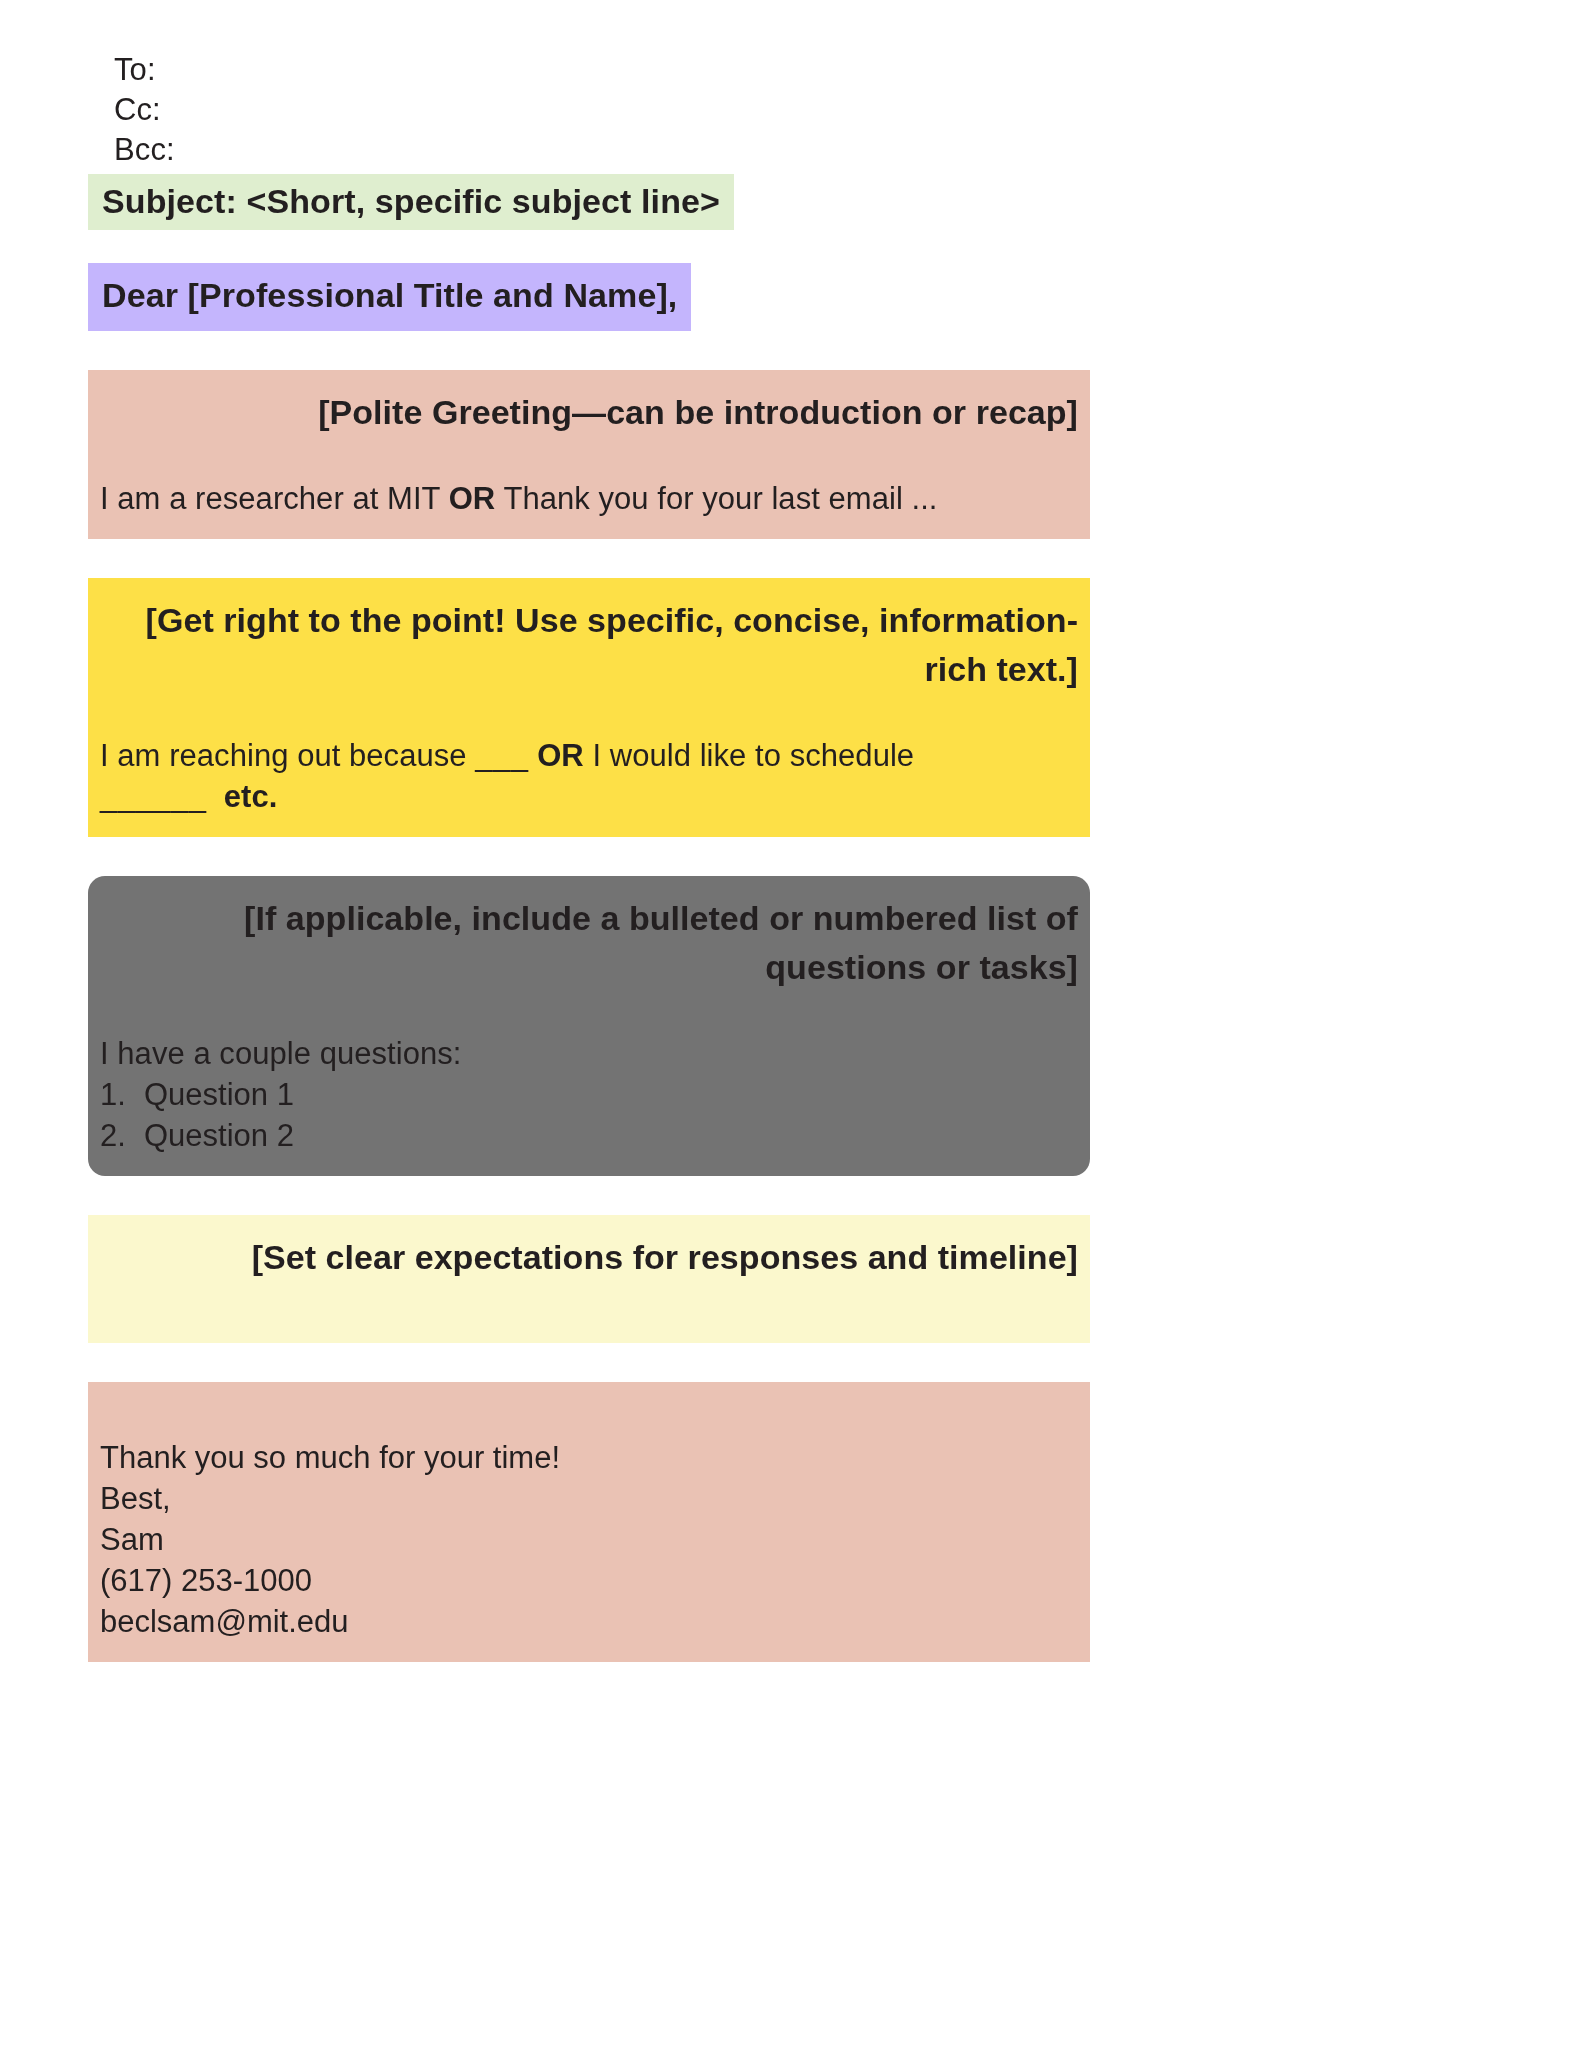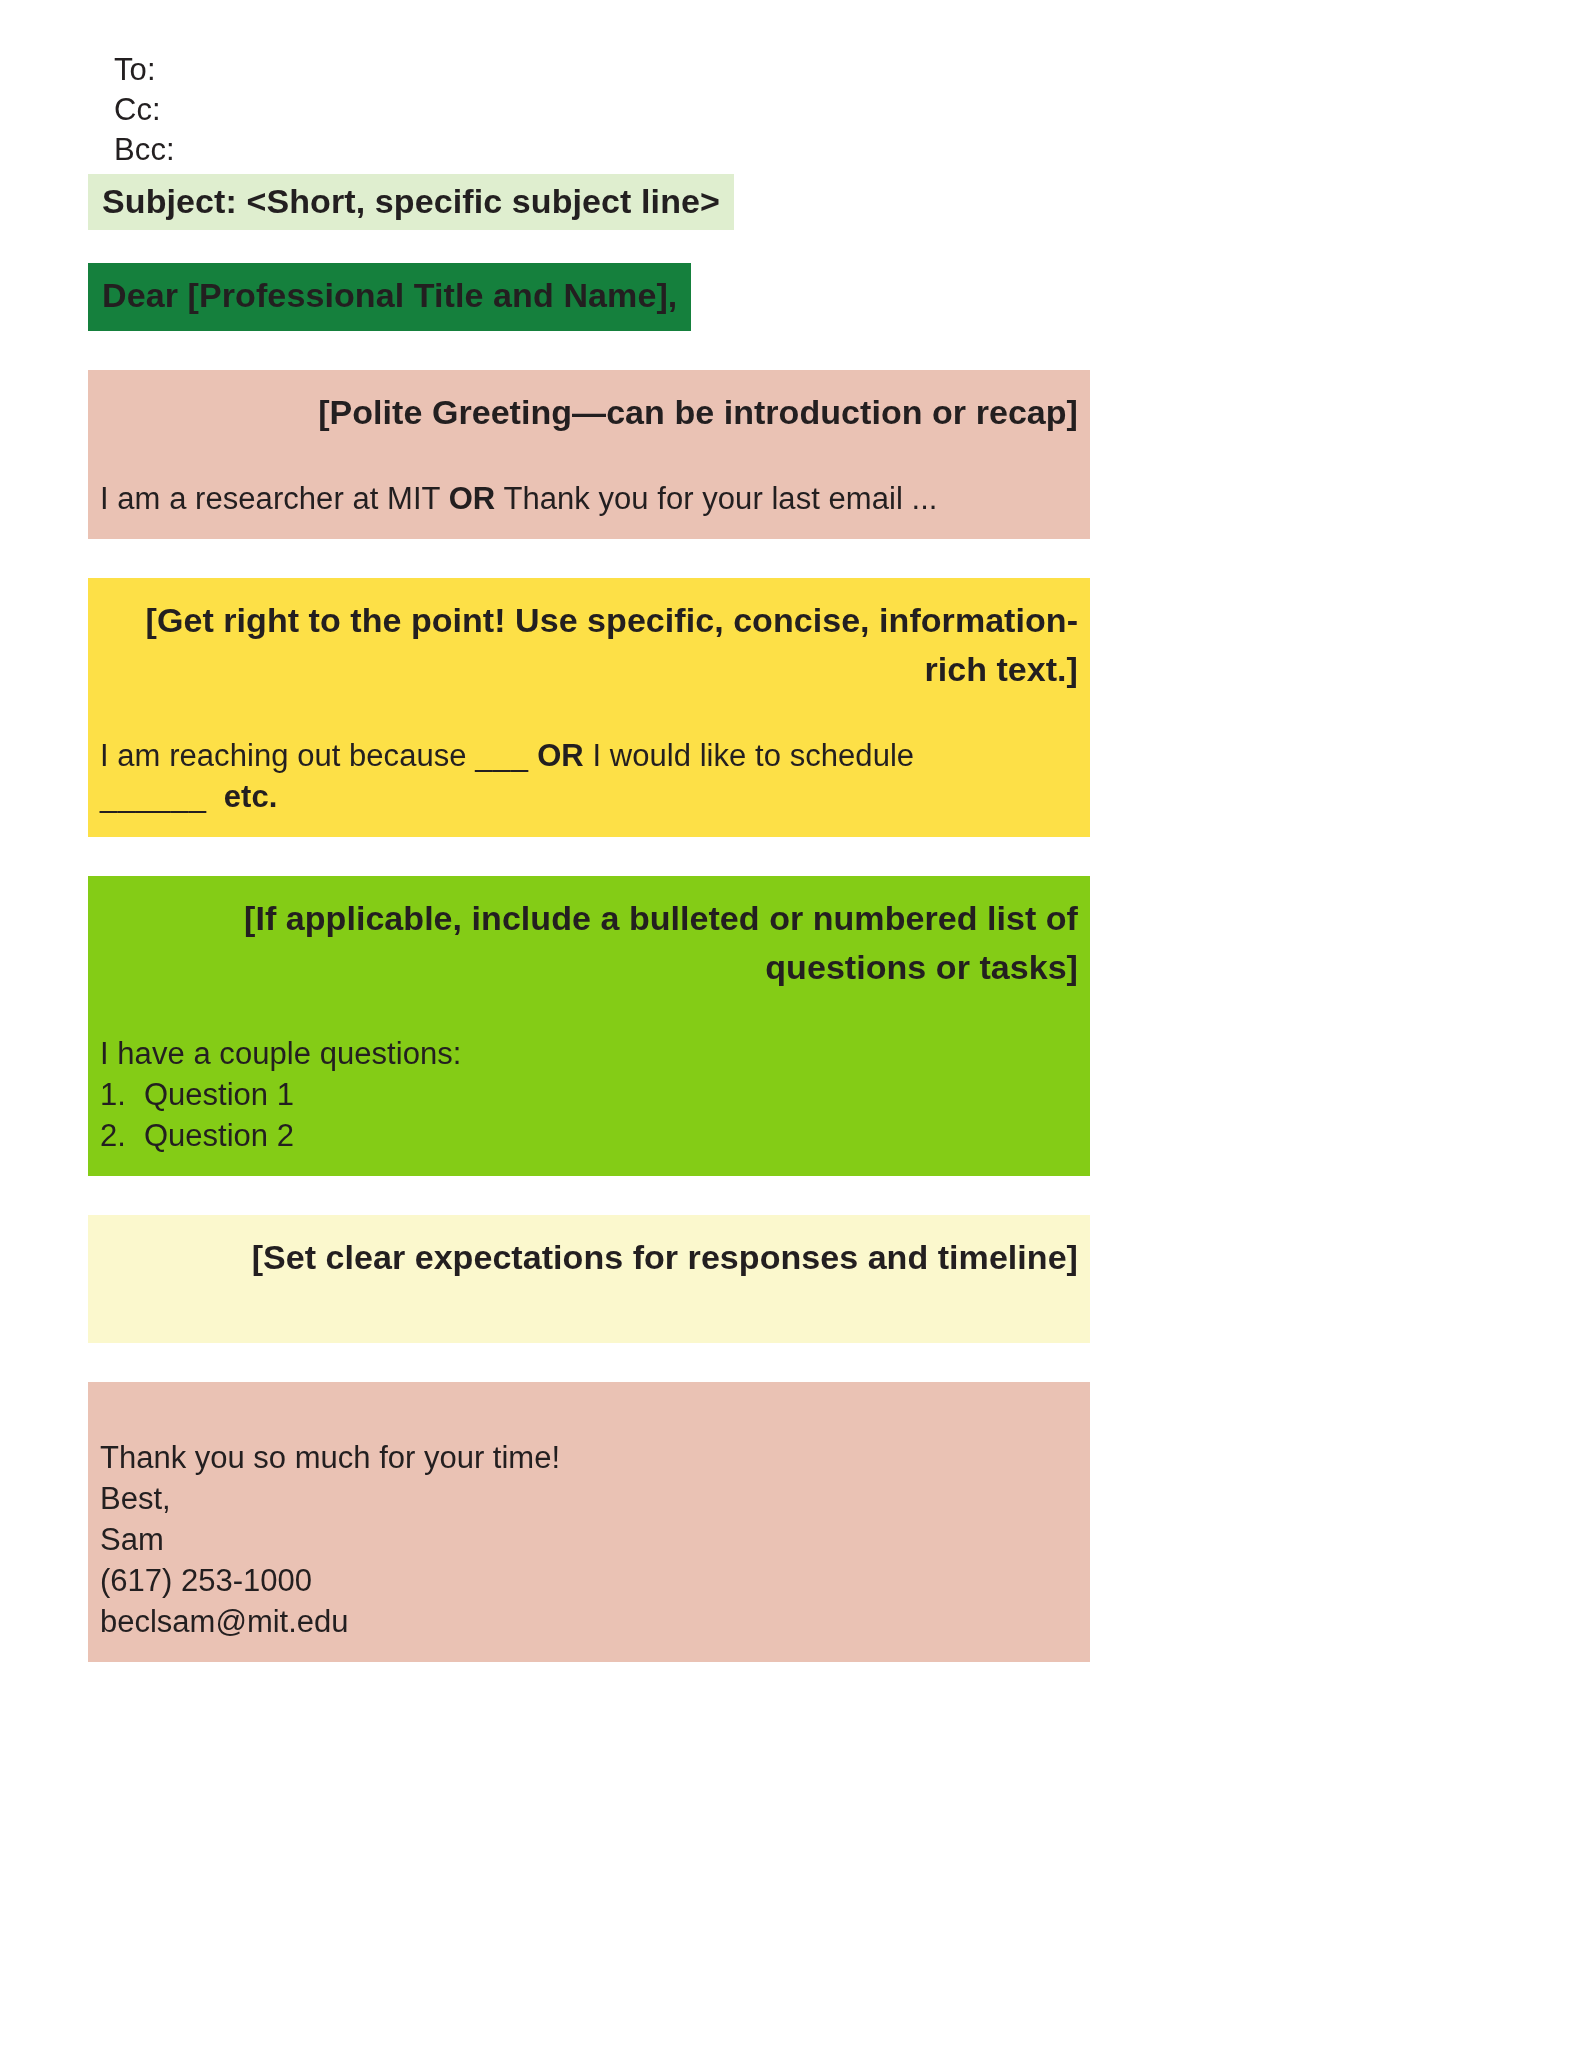--- a/index.html
+++ b/index.html
@@ -58,40 +58,40 @@
     letter-spacing: 0.1px;
     white-space: nowrap;
   }
 
   
   .greeting-wrap {
     margin-top: 33px;
   }
   .greeting-hl {
     display: inline-block;
-    background: #15803d;
+    background: #c4b5fd;
     font-weight: bold;
     font-size: 34px;
     line-height: 50px;
     padding: 7px 14px 11px 14px;
     letter-spacing: 0.1px;
     white-space: nowrap;
   }
 
   
   .block {
     width: 1002px;
     box-sizing: border-box;
     padding: 18px 12px 20px 12px;
   }
   .block.gap-top    { margin-top: 39px; }
 
   .block-salmon { background: #eac2b4; }
   .block-blue   { background: #fde047; }
-  .block-green  { background: #84cc16; }
+  .block-green  { background: #737373; border-radius: 17px; }
   .block-yellow { background: #fbf8cd; }
 
   .block-head {
     font-weight: bold;
     font-size: 34px;
     line-height: 49px;
     color: #231f20;
     letter-spacing: 0.05px;
     text-align: right;
   }

